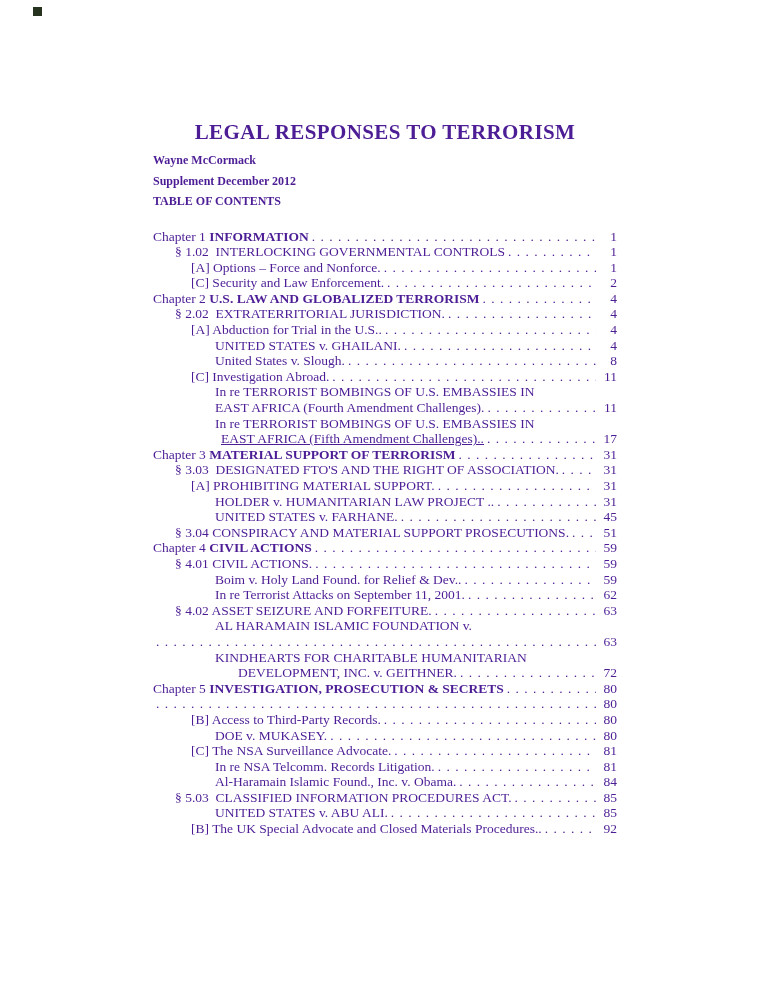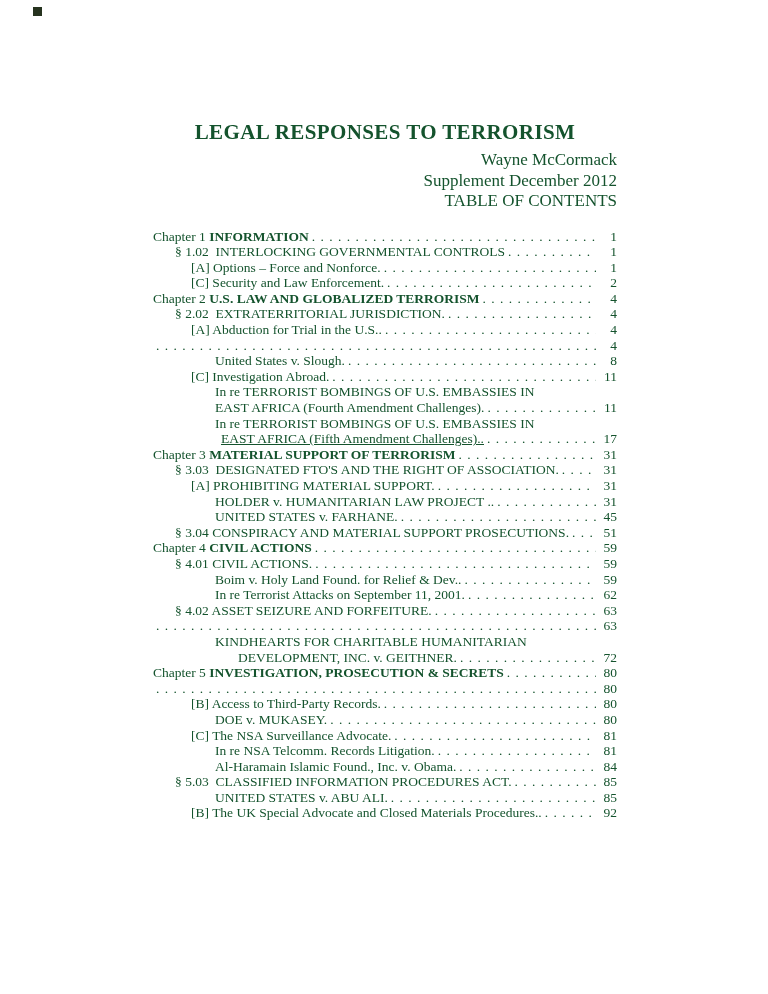--- a/index.html
+++ b/index.html
@@ -5,21 +5,21 @@
   html, body {
     margin: 0;
     padding: 0;
     background: #ffffff;
   }
   .page {
     position: relative;
     width: 768px;
     height: 994px;
     background: #ffffff;
-    color: #14532d;
+    color: #4c1d95;
     font-family: "Liberation Serif", "DejaVu Serif", serif;
     overflow: hidden;
     border-radius: 14px;
   }
   .artifact {
     position: absolute;
     left: 33px;
     top: 7px;
     width: 9px;
     height: 9px;
@@ -33,23 +33,23 @@
   }
   .doc-title {
     font-size: 21px;
     font-weight: bold;
     text-align: center;
     letter-spacing: 0.4px;
     margin: 0 0 6px 0;
     line-height: 24px;
   }
   .sub {
-    font-size: 17px;
-    font-weight: normal;
-    text-align: right;
+    font-size: 12px;
+    font-weight: bold;
+    text-align: left;
     margin: 0;
     line-height: 20.5px;
   }
   #toc {
     margin-top: 17px;
     font-size: 13.5px;
     line-height: 15.6px;
   }
   .toc-line {
     display: flex;
@@ -125,20 +125,21 @@
           <span class="toc-text ind1">§ 2.02  EXTRATERRITORIAL JURISDICTION.</span>
           <span class="leader"></span>
           <span class="page-num">4</span>
         </div>
         <div class="toc-line">
           <span class="toc-text ind2">[A] Abduction for Trial in the U.S..</span>
           <span class="leader"></span>
           <span class="page-num">4</span>
         </div>
         <div class="toc-line">
+          <span class="toc-text ind3">UNITED STATES v. GHAILANI.</span>
           <span class="leader"></span>
           <span class="page-num">4</span>
         </div>
         <div class="toc-line">
           <span class="toc-text ind3">United States v. Slough.</span>
           <span class="leader"></span>
           <span class="page-num">8</span>
         </div>
         <div class="toc-line">
           <span class="toc-text ind2">[C] Investigation Abroad.</span>
@@ -208,20 +209,23 @@
         </div>
         <div class="toc-line">
           <span class="toc-text ind3">In re Terrorist Attacks on September 11, 2001.</span>
           <span class="leader"></span>
           <span class="page-num">62</span>
         </div>
         <div class="toc-line">
           <span class="toc-text ind1">§ 4.02 ASSET SEIZURE AND FORFEITURE.</span>
           <span class="leader"></span>
           <span class="page-num">63</span>
+        </div>
+        <div class="toc-line">
+          <span class="toc-text ind3">AL HARAMAIN ISLAMIC FOUNDATION v.</span>
         </div>
         <div class="toc-line">
           <span class="leader"></span>
           <span class="page-num">63</span>
         </div>
         <div class="toc-line">
           <span class="toc-text ind3">KINDHEARTS FOR CHARITABLE HUMANITARIAN</span>
         </div>
         <div class="toc-line">
           <span class="toc-text ind4">DEVELOPMENT, INC. v. GEITHNER.</span>

